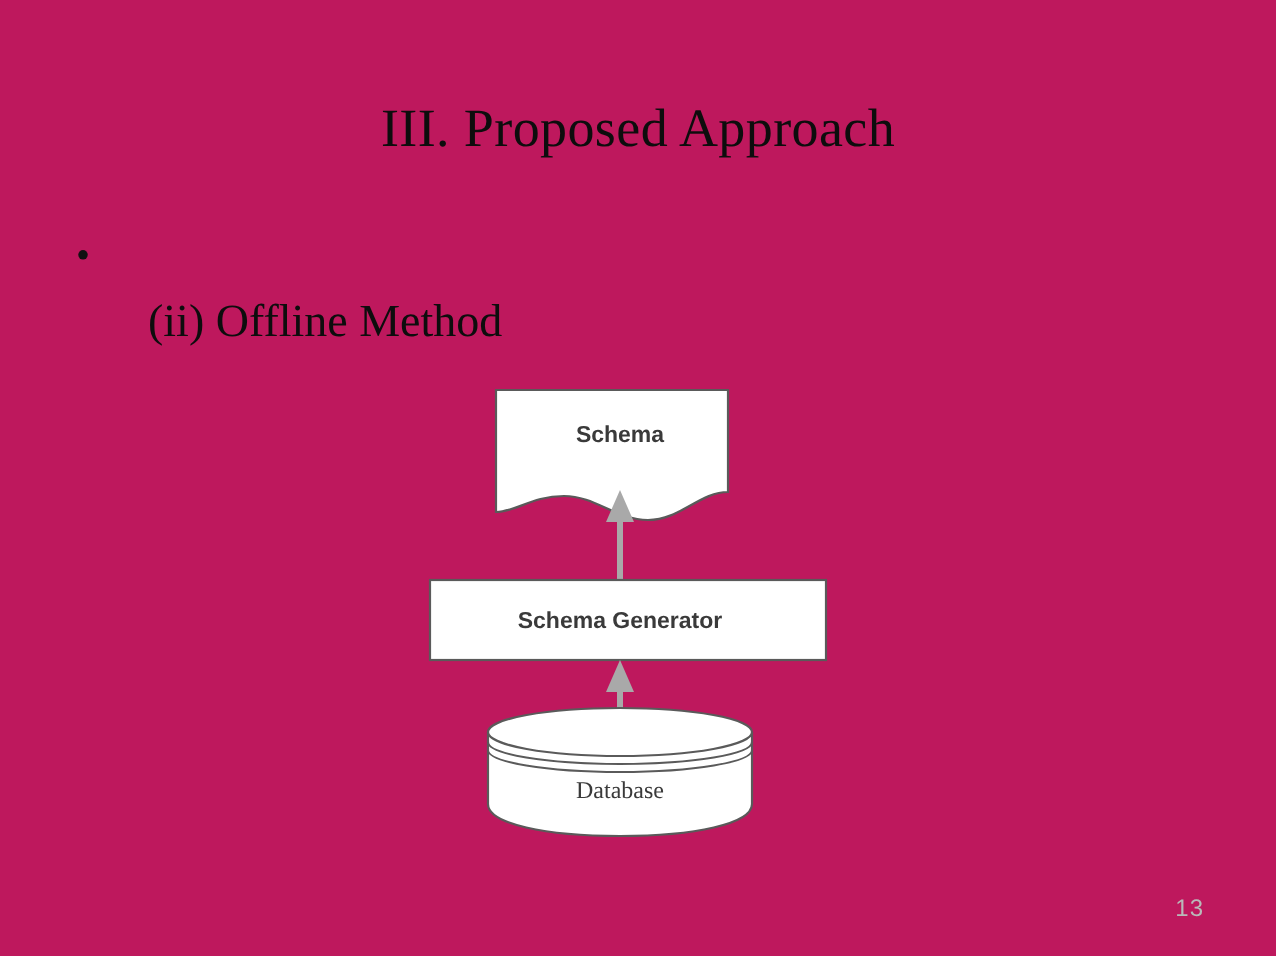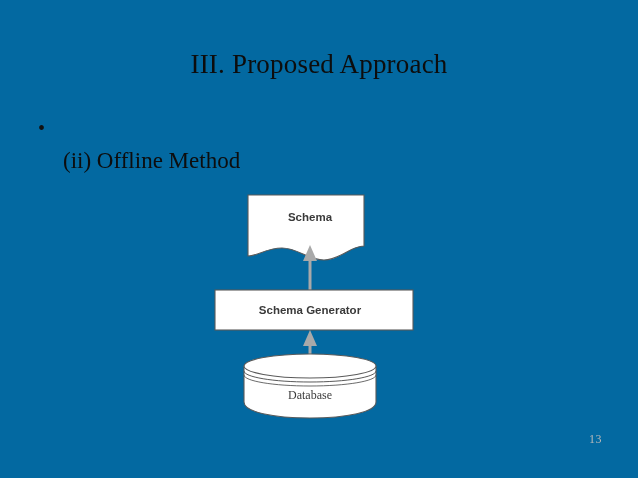--- a/index.html
+++ b/index.html
@@ -12,21 +12,21 @@
     height: 478px;
     position: relative;
     overflow: hidden;
     font-family: "Liberation Serif", serif;
     color: #000000;
   }
 
   .slide {
     position: absolute;
     inset: 0;
-    background: #0369a1;
+    background: #be185d;
   }
 
   
   .slide-title {
     position: absolute;
     left: 0;
     right: 0;
     top: 48px;
     text-align: center;
     font-family: "Liberation Serif", serif;
@@ -56,21 +56,21 @@
     flex: 0 0 auto;
     padding-left: 2px;
   }
   .bullet-text {
     font-family: "Liberation Serif", serif;
     font-size: 25px;
     line-height: 31px;
     color: #0d0d0d;
   }
   .sub-line {
-    margin-left: 27px;
+    margin-left: 38px;
     margin-top: 3px;
     font-family: "Liberation Serif", serif;
     font-size: 23px;
     line-height: 29px;
     color: #0d0d0d;
   }
 
   
   .diagram {
     position: absolute;
@@ -78,22 +78,22 @@
     top: 186px;
     width: 220px;
     height: 235px;
   }
   .diagram svg { display: block; }
 
   
   .page-number {
     position: absolute;
     right: 36px;
-    bottom: 31px;
-    font-family: Liberation Serif, serif;
+    bottom: 17px;
+    font-family: Liberation Sans, sans-serif;
     font-size: 12px;
     color: #b9b9b9;
     letter-spacing: 0.5px;
   }
 </style>
 </head>
 <body>
 
 <div class="slide">
 

